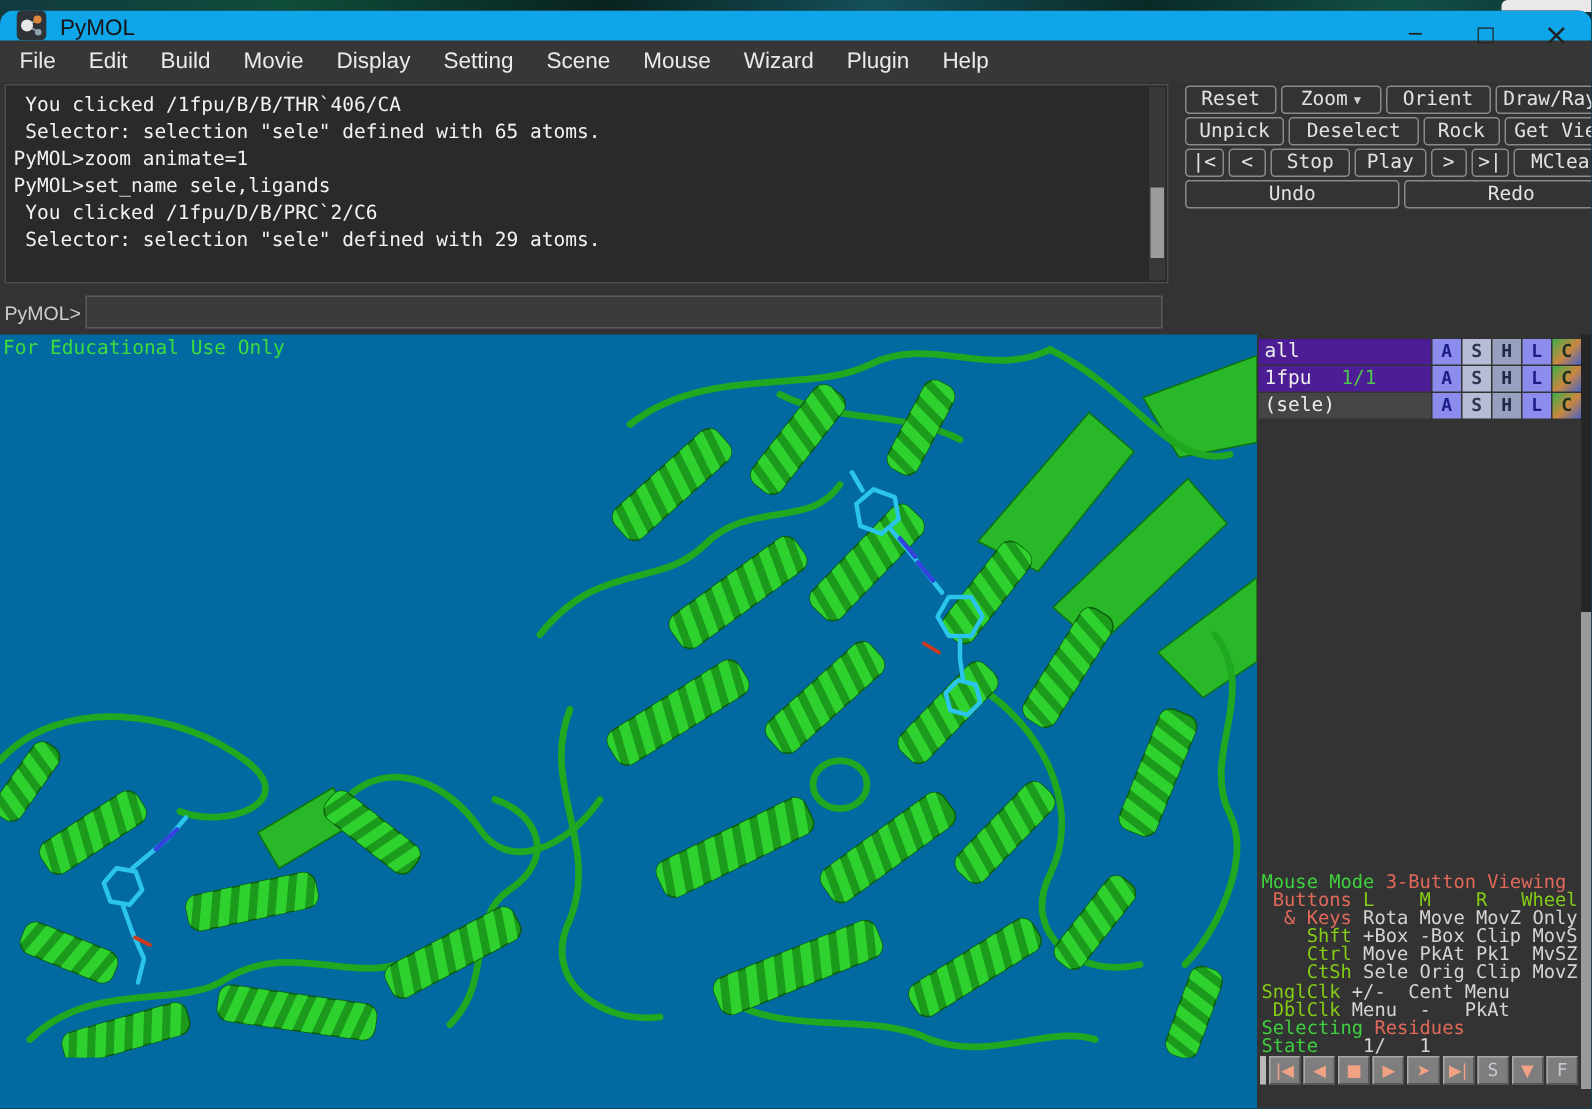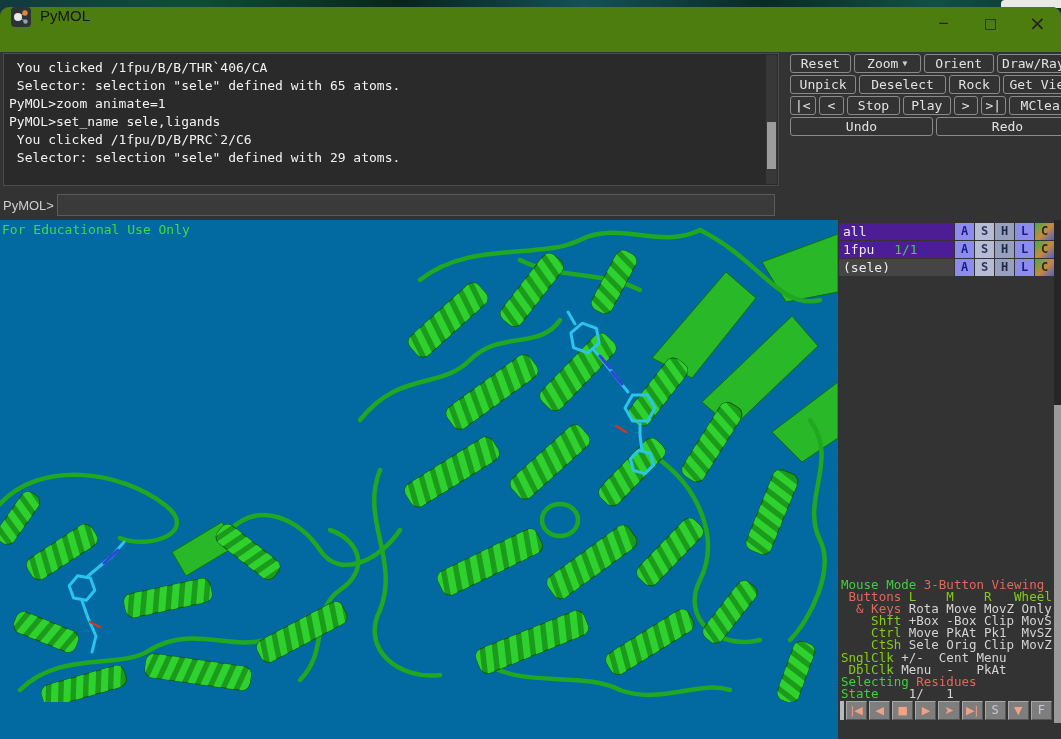--- a/index.html
+++ b/index.html
@@ -3,21 +3,21 @@
 <meta charset="utf-8">
 <style>
   html,body{margin:0;padding:0;}
   body{width:1061px;height:739px;overflow:hidden;background:#0c2f33;font-family:"Liberation Sans",sans-serif;}
   #stage{position:relative;width:1061px;height:739px;
     background:linear-gradient(90deg,#123a40 0%,#0e4d3a 18%,#09231f 38%,#14505a 55%,#0a2a26 72%,#115046 88%,#0d3338 100%);}
   #desk-frag{position:absolute;right:0;top:0;width:60px;height:8px;background:#e9e9e9;border-radius:4px 0 0 0;}
   #win{position:absolute;left:0;right:0;top:7px;bottom:0;background:#333333;border-radius:9px 9px 0 0;overflow:hidden;}
 
   
-  #titlebar{position:relative;height:45px;background:#4d7c0f;display:flex;align-items:flex-start;}
+  #titlebar{position:relative;height:20px;background:#0ea5e9;display:flex;align-items:flex-end;}
   #appicon{width:20px;height:20px;margin-left:11px;}
   #wtitle{margin-left:9px;font-size:15px;color:#151515;}
   #wincontrols{position:absolute;right:0;top:0;height:33px;display:flex;}
   .winbtn{width:47px;height:33px;border:none;background:transparent;color:#222;font-size:14px;line-height:33px;text-align:center;padding:0;cursor:default;font-family:"DejaVu Sans",sans-serif;}
   .winbtn.close{font-size:20px;}
 
   
   #menubar{height:28px;background:#373737;display:flex;align-items:center;padding-left:2px;}
   .menu-item{color:#eaeaea;font-size:15px;padding:0 11px;line-height:28px;}
 
@@ -91,20 +91,33 @@
         <circle cx="14.5" cy="14.5" r="2.2" fill="#8fa5ad"></circle>
       </svg>
       <span id="wtitle">PyMOL</span>
       <div id="wincontrols">
         <button class="winbtn">─</button>
         <button class="winbtn">□</button>
         <button class="winbtn close">×</button>
       </div>
     </div>
 
+    <div id="menubar">
+      <span class="menu-item">File</span>
+      <span class="menu-item">Edit</span>
+      <span class="menu-item">Build</span>
+      <span class="menu-item">Movie</span>
+      <span class="menu-item">Display</span>
+      <span class="menu-item">Setting</span>
+      <span class="menu-item">Scene</span>
+      <span class="menu-item">Mouse</span>
+      <span class="menu-item">Wizard</span>
+      <span class="menu-item">Plugin</span>
+      <span class="menu-item">Help</span>
+    </div>
 
     <div id="upper">
       <div id="console">
         <div class="pad"></div>
         <div class="con-line"> You clicked /1fpu/B/B/THR`406/CA</div>
         <div class="con-line"> Selector: selection "sele" defined with 65 atoms.</div>
         <div class="con-line">PyMOL&gt;zoom animate=1</div>
         <div class="con-line">PyMOL&gt;set_name sele,ligands</div>
         <div class="con-line"> You clicked /1fpu/D/B/PRC`2/C6</div>
         <div class="con-line"> Selector: selection "sele" defined with 29 atoms.</div>

